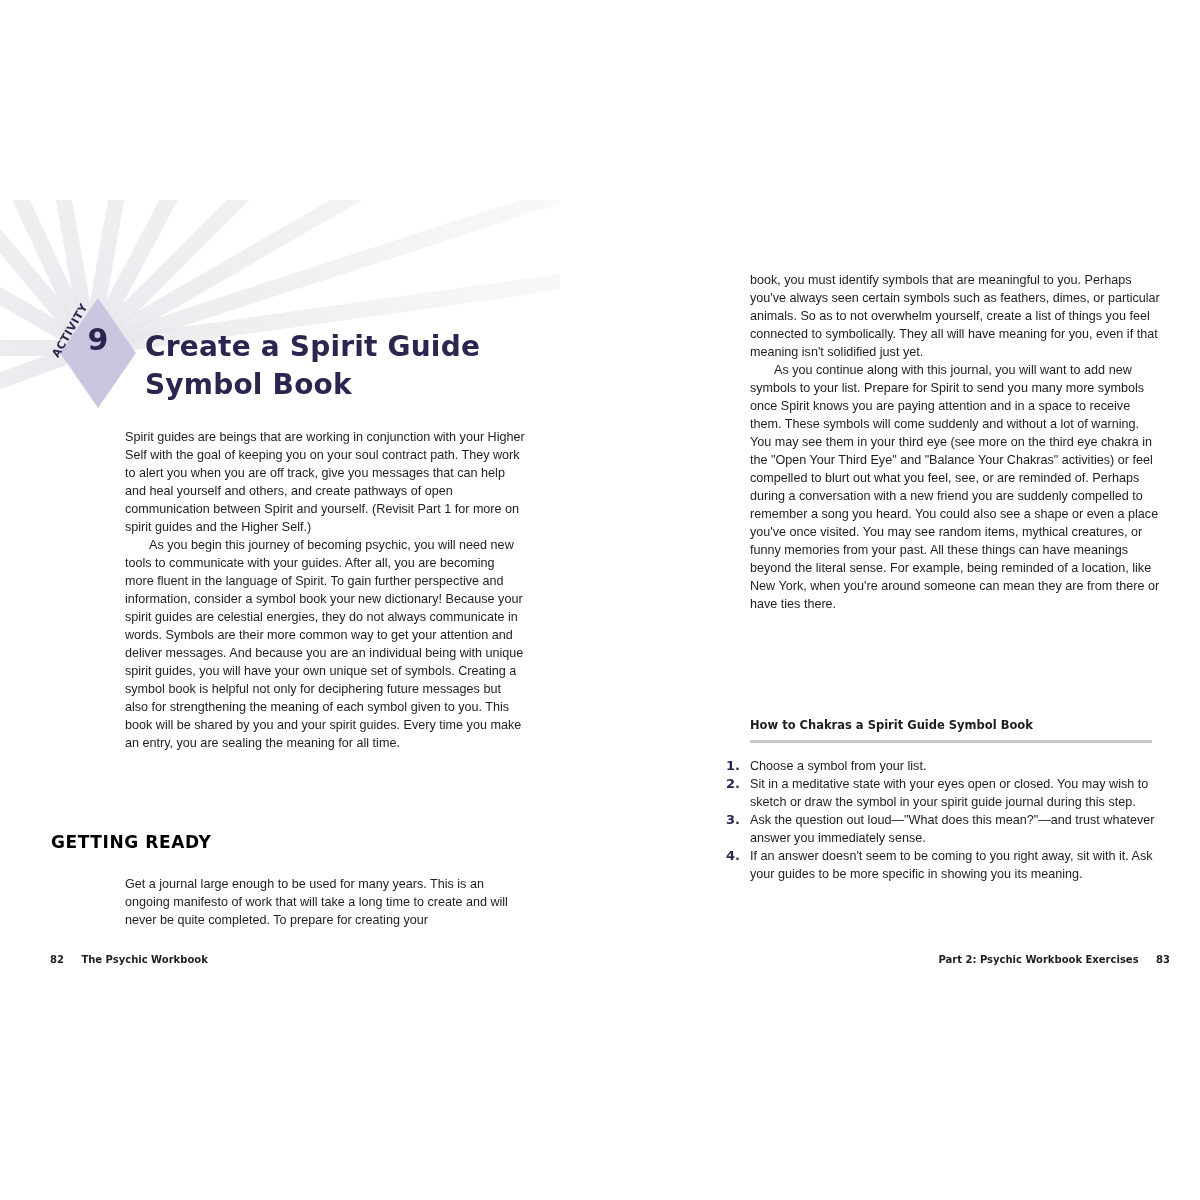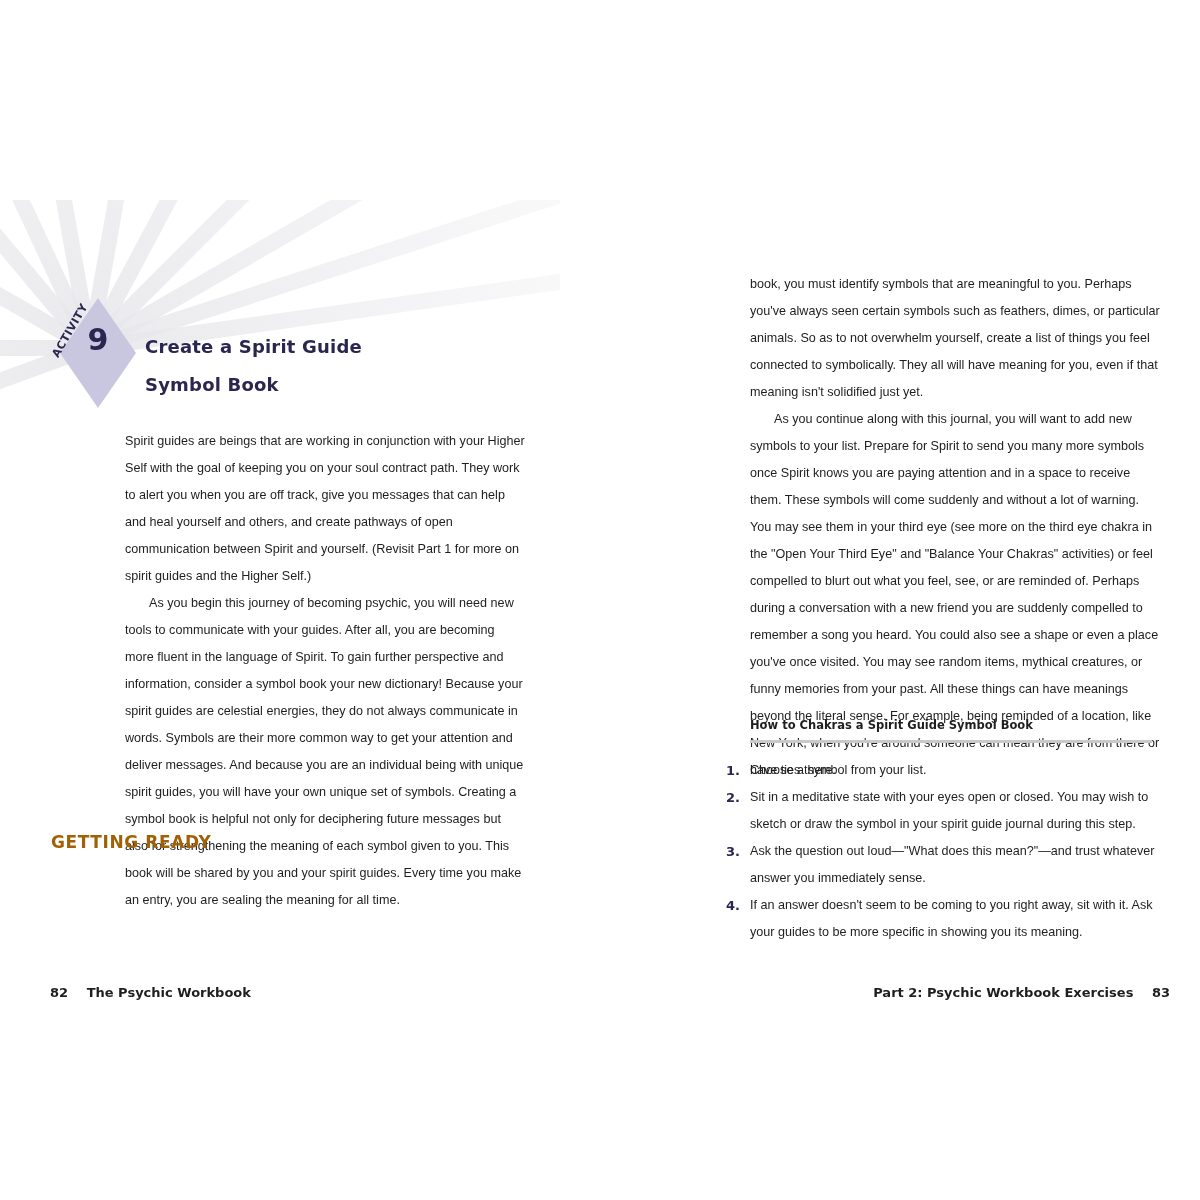--- a/index.html
+++ b/index.html
@@ -20,32 +20,32 @@
     
     .badge { position: absolute; left: 60px; top: 98px; width: 76px; height: 110px; }
     .diamond { position: absolute; left: 0; top: 0; width: 76px; height: 110px;
                background: #c9c7df; clip-path: polygon(50% 0, 100% 50%, 50% 100%, 0 50%); }
     .badge-num { position: absolute; left: 0; top: 24px; width: 76px; text-align: center;
                  font-family: "DejaVu Sans", sans-serif; font-weight: bold; font-size: 30px; color: #2a2650; }
     .badge-label { position: absolute; left: -30px; top: 26px; font-size: 11px; font-weight: bold; letter-spacing: 0.5px;
                    color: #2a2650; transform: rotate(-60deg); transform-origin: 50% 50%; width: 80px; text-align: center; }
 
     .title { position: absolute; left: 145px; top: 128px; font-family: "DejaVu Sans", sans-serif; font-weight: bold;
-             font-size: 18px; line-height: 38px; color: #2a2650; letter-spacing: 0.2px; }
+             font-size: 28px; line-height: 38px; color: #2a2650; letter-spacing: 0.2px; }
 
-    .body-text { font-family: "Liberation Sans", sans-serif; font-size: 12.6px; line-height: 27px; color: #1e1e1e; }
+    .body-text { font-family: "Liberation Sans", sans-serif; font-size: 12.6px; line-height: 18px; color: #1e1e1e; }
     .body-text p { text-align: left; }
     .indent { text-indent: 24px; }
 
     .left-body { position: absolute; left: 125px; top: 228px; width: 400px; }
     .getting-ready { position: absolute; left: 51px; top: 632px; font-family: "DejaVu Sans", sans-serif;
-                     font-size: 17px; letter-spacing: 0.6px; color: #a16207; }
+                     font-size: 17px; letter-spacing: 0.6px; color: #000000; }
     .left-body-2 { position: absolute; left: 125px; top: 675px; width: 400px; }
 
-    .footer { position: absolute; top: 754px; font-family: "DejaVu Sans", sans-serif; font-size: 13px; font-weight: bold; color: #1e1e1e; margin-top: 31px; }
+    .footer { position: absolute; top: 754px; font-family: "DejaVu Sans", sans-serif; font-size: 10px; font-weight: bold; color: #1e1e1e; }
     .footer-left { left: 50px; }
     .footer-left .pg { margin-right: 14px; }
     .footer-right { right: 30px; }
     .footer-right .pg { margin-left: 14px; text-align: center; }
 
     .right-body { position: absolute; left: 130px; top: 71px; width: 410px; }
 
     .howto { position: absolute; left: 130px; top: 518px; width: 400px; font-family: "DejaVu Sans", sans-serif;
              font-weight: bold; font-size: 11.5px; color: #1e1e1e; }
     .howto-rule { position: absolute; left: 130px; top: 540px; width: 402px; height: 3px; background: #c9c9cc; }
@@ -87,20 +87,23 @@
       <span>Symbol Book</span>
     </h1>
 
     <div class="left-body body-text">
       <p>Spirit guides are beings that are working in conjunction with your Higher Self with the goal of keeping you on your soul contract path. They work to alert you when you are off track, give you messages that can help and heal yourself and others, and create pathways of open communication between Spirit and yourself. (Revisit Part 1 for more on spirit guides and the Higher Self.)</p>
       <p class="indent">As you begin this journey of becoming psychic, you will need new tools to communicate with your guides. After all, you are becoming more fluent in the language of Spirit. To gain further perspective and information, consider a symbol book your new dictionary! Because your spirit guides are celestial energies, they do not always communicate in words. Symbols are their more common way to get your attention and deliver messages. And because you are an individual being with unique spirit guides, you will have your own unique set of symbols. Creating a symbol book is helpful not only for deciphering future messages but also for strengthening the meaning of each symbol given to you. This book will be shared by you and your spirit guides. Every time you make an entry, you are sealing the meaning for all time.</p>
     </div>
 
     <h2 class="getting-ready">GETTING READY</h2>
 
+    <div class="left-body-2 body-text">
+      <p>Get a journal large enough to be used for many years. This is an ongoing manifesto of work that will take a long time to create and will never be quite completed. To prepare for creating your</p>
+    </div>
 
     <div class="footer footer-left">
       <span class="pg">82</span>
       <span>The Psychic Workbook</span>
     </div>
   </section>
 
   <section class="page page-right">
     <div class="right-body body-text">
       <p>book, you must identify symbols that are meaningful to you. Perhaps you've always seen certain symbols such as feathers, dimes, or particular animals. So as to not overwhelm yourself, create a list of things you feel connected to symbolically. They all will have meaning for you, even if that meaning isn't solidified just yet.</p>

